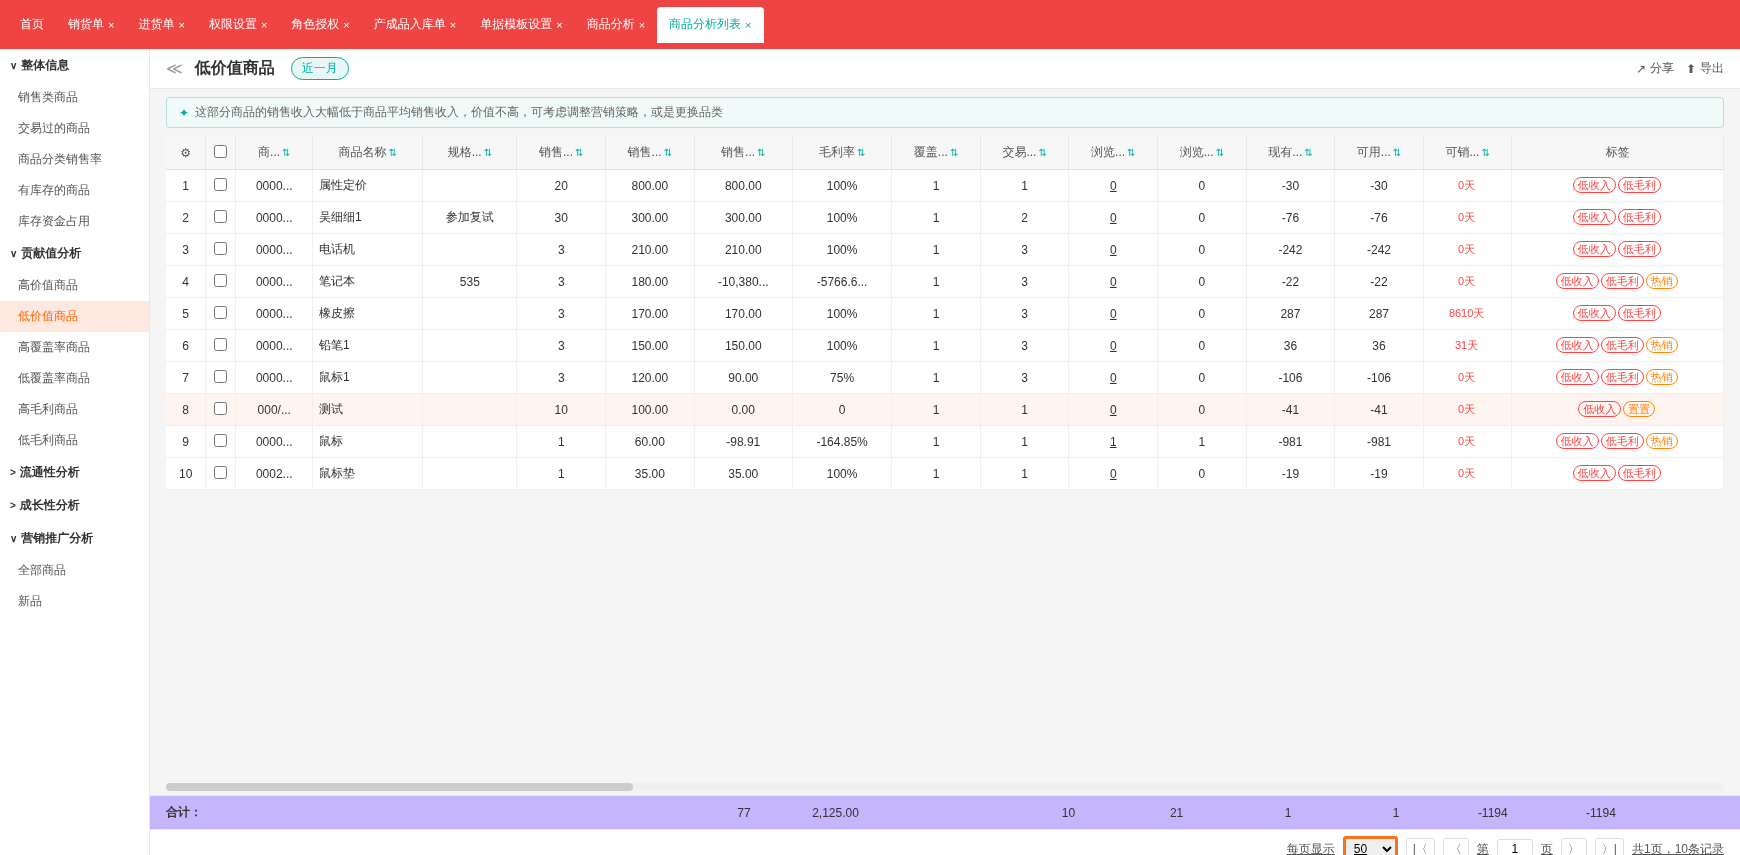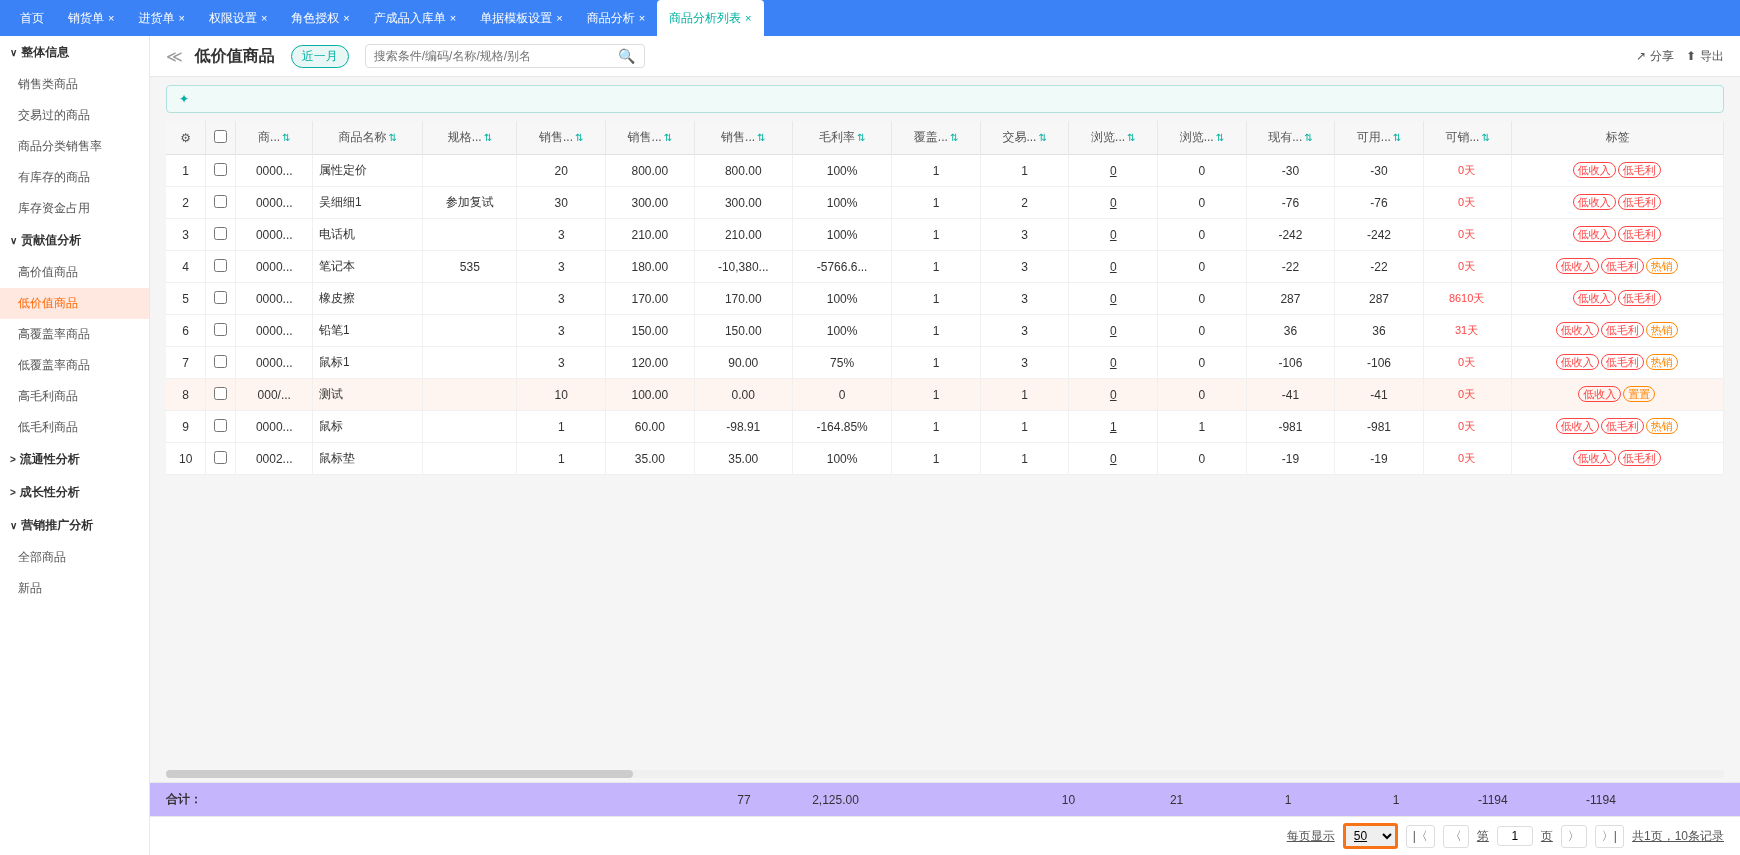--- a/index.html
+++ b/index.html
@@ -1,21 +1,21 @@
 <!DOCTYPE html>
 <html><head>
   <meta charset="utf-8">
   <style>
     * { box-sizing: border-box; margin: 0; padding: 0; font-family: 'Microsoft YaHei', Arial, sans-serif; font-size: 12px; }
     body { background: #f5f5f5; width: 1740px; min-height: 855px; overflow-x: auto; }
 
     
     .top-nav {
-      background: #3b82f6;
-      height: 36px;
+      background: #ef4444;
+      height: 49px;
       display: flex;
       align-items: center;
       padding: 0 8px;
       gap: 0;
     }
     .top-nav .nav-item {
       color: #fff;
       padding: 0 12px;
       height: 36px;
       display: flex;
@@ -341,38 +341,35 @@
     <div class="sidebar-item">全部商品</div>
     <div class="sidebar-item">新品</div>
   </div>
 
   <div class="content-area">
 
     <div class="content-header">
       <span class="collapse-btn">≪</span>
       <span class="page-title">低价值商品</span>
       <button class="tab-btn">近一月</button>
-      <div class="search-box">
-        <input type="text" placeholder="搜索条件/编码/名称/规格/别名" style="">
-        <span class="search-icon">🔍</span>
-      </div>
       <div class="header-right">
         <div class="action-btn">
           <span>↗</span>
           <span>分享</span>
         </div>
         <div class="action-btn">
           <span>⬆</span>
           <span>导出</span>
         </div>
       </div>
     </div>
 
     <div class="info-banner">
       <span class="star-icon">✦</span>
+      <span>这部分商品的销售收入大幅低于商品平均销售收入，价值不高，可考虑调整营销策略，或是更换品类</span>
     </div>
 
     <div class="table-container">
       <table>
         <thead>
           <tr>
             <th>⚙</th>
             <th class="checkbox-cell"><input type="checkbox" style=""></th>
             <th>商...<span class="sort-icon">⇅</span></th>
             <th>商品名称<span class="sort-icon">⇅</span></th>

